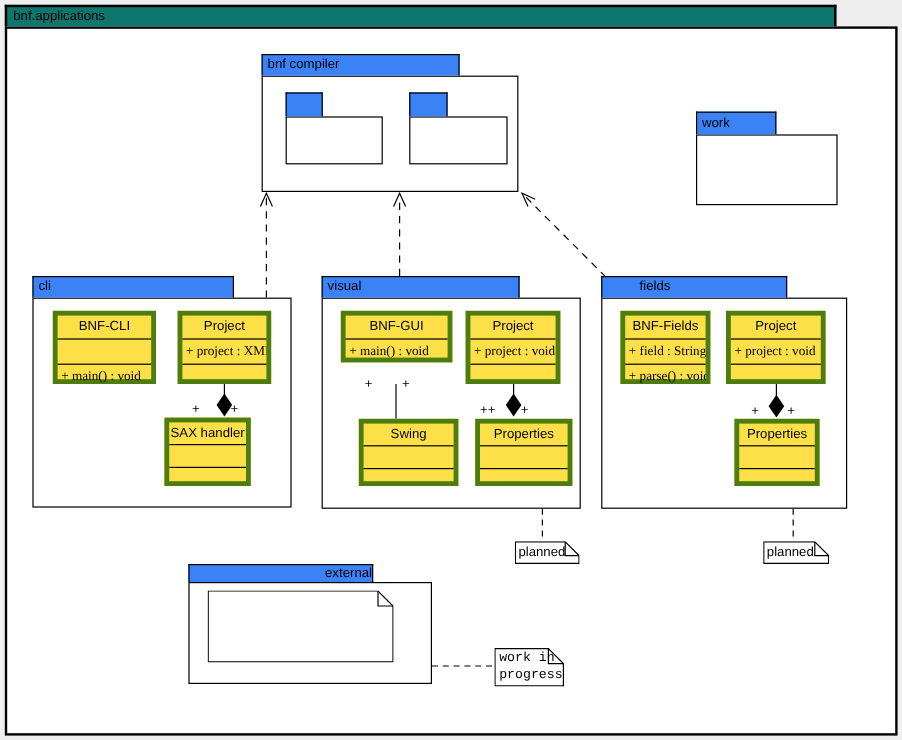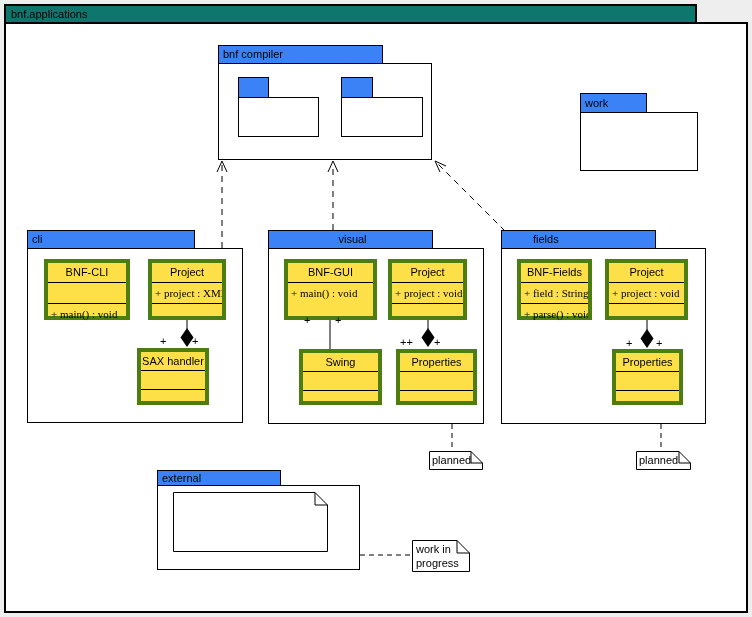--- a/index.html
+++ b/index.html
@@ -70,24 +70,24 @@
   <div class="cls-row">+ project : XML</div>
   <div class="cls-row last"></div>
 </div>
 <div class="abs cls" style="left:137px;top:348px;width:72px;height:57px;">
   <div class="cls-title small">SAX handler</div>
   <div class="cls-row small"></div>
   <div class="cls-row small last"></div>
 </div>
 
 <div class="abs pkg-body" style="left:268px;top:248px;width:216px;height:176px;"></div>
-<div class="abs pkg-tab" style="left:268px;top:230px;width:165px;height:18px;line-height:17px;text-align:center;">
+<div class="abs pkg-tab" style="left:268px;top:230px;width:165px;height:18px;line-height:17px;">
   <span>visual</span>
 </div>
-<div class="abs cls" style="left:284px;top:259px;width:93px;height:61px;">
+<div class="abs cls" style="left:284px;top:259px;width:93px;height:43px;">
   <div class="cls-title">BNF-GUI</div>
   <div class="cls-row last">+ main() : void</div>
 </div>
 <div class="abs cls" style="left:388px;top:259px;width:79px;height:61px;">
   <div class="cls-title">Project</div>
   <div class="cls-row">+ project : void</div>
   <div class="cls-row last"></div>
 </div>
 <div class="abs cls" style="left:299px;top:349px;width:83px;height:56px;">
   <div class="cls-title small">Swing</div>
@@ -114,21 +114,21 @@
   <div class="cls-row">+ project : void</div>
   <div class="cls-row last"></div>
 </div>
 <div class="abs cls" style="left:612px;top:349px;width:71px;height:56px;">
   <div class="cls-title small">Properties</div>
   <div class="cls-row small"></div>
   <div class="cls-row small last"></div>
 </div>
 
 <div class="abs pkg-body" style="left:157px;top:485px;width:203px;height:85px;"></div>
-<div class="abs pkg-tab" style="left:157px;top:470px;width:124px;height:15px;line-height:14px;">
+<div class="abs pkg-tab" style="left:157px;top:470px;width:154px;height:15px;line-height:14px;text-align:right;">
   <span>external</span>
 </div>
 
 <div class="abs note" style="left:173px;top:492px;width:155px;height:60px;">
   <svg width="155" height="60">
     <path d="M0.5,0.5 H142 L154.5,13 V59.5 H0.5 Z" fill="#ffffff" stroke="#000000"></path>
     <path d="M142,0.5 V13 H154.5" fill="none" stroke="#000000"></path>
   </svg>
 </div>
 
@@ -141,21 +141,21 @@
 </div>
 
 <div class="abs note" style="left:636px;top:451px;width:55px;height:19px;">
   <svg width="55" height="19">
     <path d="M0.5,0.5 H43 L54.5,12 V18.5 H0.5 Z" fill="#ffffff" stroke="#000000"></path>
     <path d="M43,0.5 V12 H54.5" fill="none" stroke="#000000"></path>
   </svg>
   <div class="note-text" style="line-height:19px;">planned</div>
 </div>
 
-<div class="abs note" style="left:412px;top:540px;width:58px;height:48px;">
+<div class="abs note" style="left:412px;top:540px;width:58px;height:48px;font-family:Liberation Mono, monospace;">
   <svg width="58" height="32">
     <path d="M0.5,0.5 H45 L57.5,13 V31.5 H0.5 Z" fill="#ffffff" stroke="#000000"></path>
     <path d="M45,0.5 V13 H57.5" fill="none" stroke="#000000"></path>
   </svg>
   <div class="note-text" style="left:4px;top:2px;line-height:14px;">
     <div>work in</div>
     <div>progress</div>
   </div>
 </div>
 

